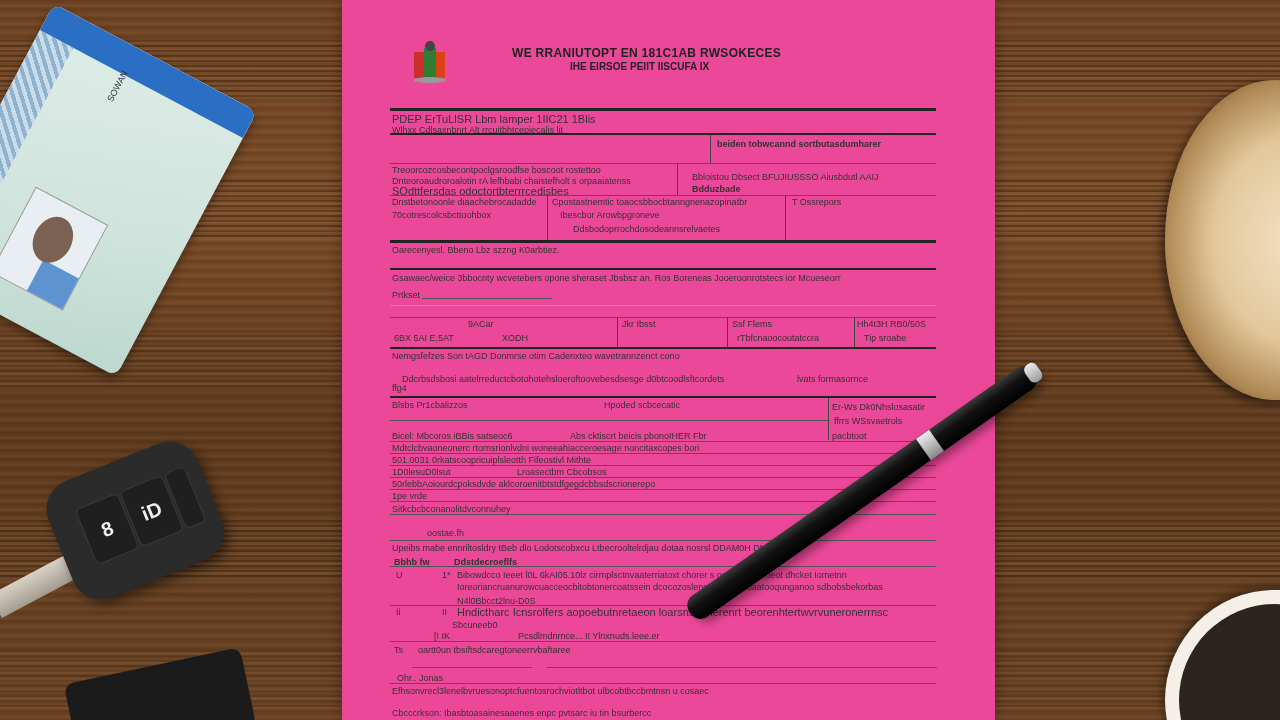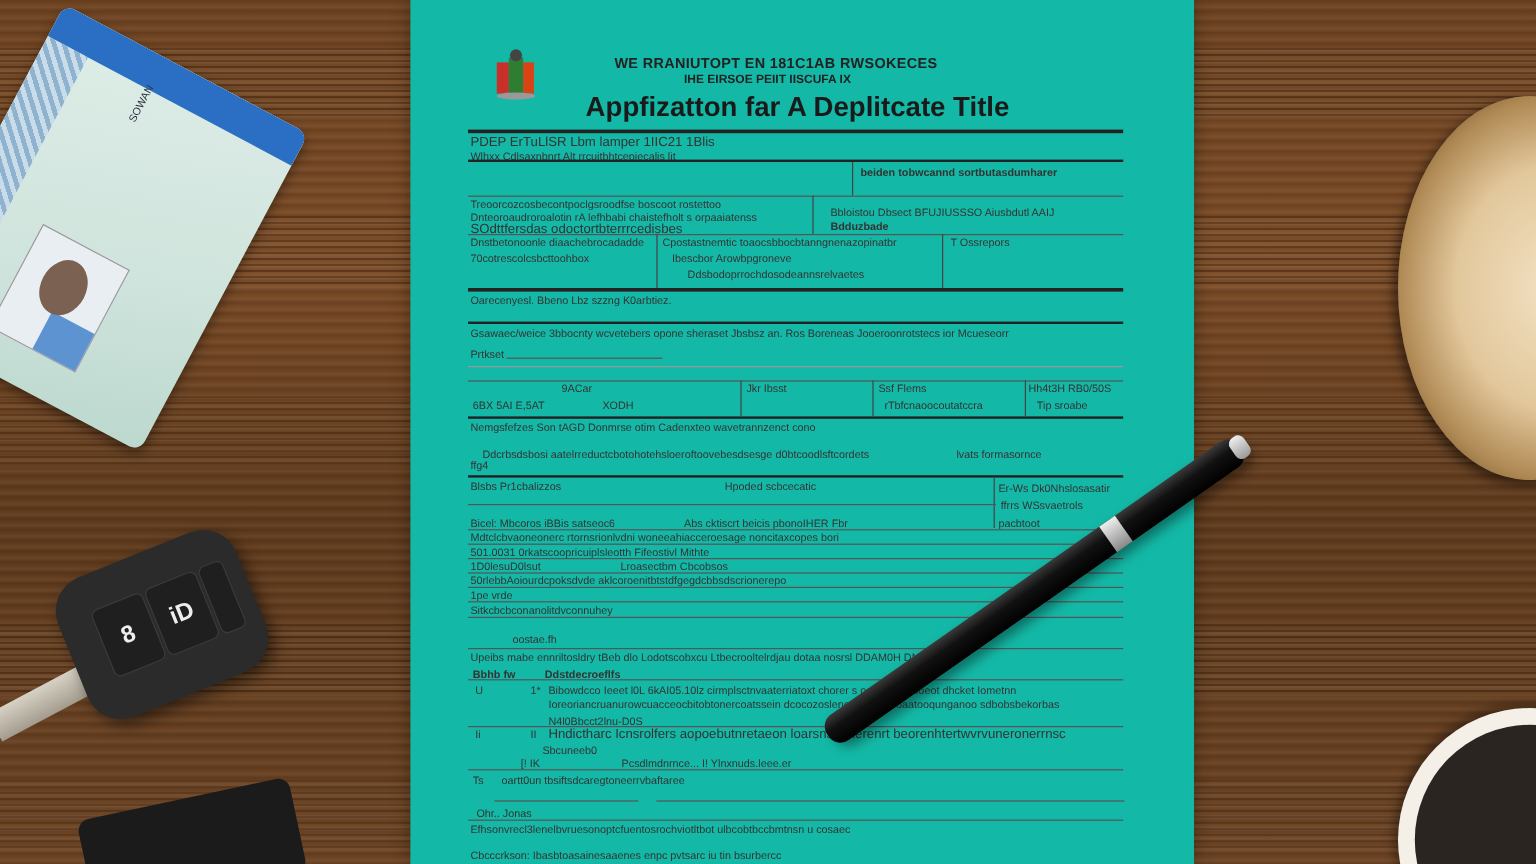--- a/index.html
+++ b/index.html
@@ -5,21 +5,21 @@
   html,body{margin:0;padding:0;}
   body{width:1280px;height:720px;overflow:hidden;position:relative;
     font-family:"Liberation Sans",sans-serif;
     background:
       repeating-linear-gradient(180deg, rgba(0,0,0,0.10) 0px, rgba(0,0,0,0.0) 3px, rgba(255,255,255,0.05) 6px, rgba(0,0,0,0.08) 9px),
       linear-gradient(180deg,#6e4321 0%,#7a4a25 30%,#5f3a1c 60%,#6b4222 100%);
   }
   .desk-band{position:absolute;left:0;width:1280px;height:60px;
     background:repeating-linear-gradient(180deg,rgba(30,15,5,0.25) 0 2px,rgba(255,220,170,0.05) 2px 5px);}
   
-  .paper{position:absolute;left:342px;top:0;width:653px;height:720px;background:#14b8a6;
+  .paper{position:absolute;left:342px;top:0;width:653px;height:720px;background:#ec4899;
     box-shadow:0 0 14px rgba(0,0,0,0.35);}
   .crest{position:absolute;left:68px;top:38px;width:40px;height:48px;}
   .hdr1{position:absolute;left:170px;top:46px;font-size:12px;font-weight:bold;letter-spacing:0.3px;color:#222;}
   .hdr2{position:absolute;left:228px;top:61px;font-size:10px;font-weight:bold;color:#222;}
   .title{position:absolute;left:146px;top:76px;font-size:23px;font-weight:bold;color:#1a1a1a;}
   .rule{position:absolute;left:48px;width:546px;background:#222;}
   .line{position:absolute;height:1px;background:#555;}
   .vline{position:absolute;width:1px;background:#444;}
   .t{position:absolute;font-size:9px;color:#333;white-space:nowrap;overflow:hidden;}
   .tb{font-weight:bold;}
@@ -93,21 +93,20 @@
 <div class="paper">
   <svg class="crest" viewBox="0 0 40 48">
     <rect x="4" y="14" width="10" height="26" fill="#c9302c"></rect>
     <rect x="14" y="10" width="12" height="30" fill="#2e7d32"></rect>
     <rect x="26" y="14" width="9" height="26" fill="#d84315"></rect>
     <circle cx="20" cy="8" r="5" fill="#444"></circle>
     <ellipse cx="20" cy="42" rx="16" ry="3" fill="#999"></ellipse>
   </svg>
   <div class="hdr1">WE RRANIUTOPT EN 181C1AB RWSOKECES</div>
   <div class="hdr2">IHE EIRSOE PEIIT IISCUFA IX</div>
-  <div class="title">Appfizatton far A Deplitcate Title</div>
 
   <div class="rule" style="top:108px;height:3px;"></div>
 
   <div class="t t11" style="left:50px;top:113px;width:300px;">PDEP ErTuLlSR Lbm lamper 1IIC21 1Blis</div>
   <div class="t" style="left:50px;top:125px;width:220px;">Wlhxx Cdlsaxnbnrt Alt rrcuitbhtcepiecalis lit</div>
   <div class="line" style="left:48px;top:133px;width:546px;background:#222;height:2px"></div>
   <div class="vline" style="left:368px;top:135px;height:28px;"></div>
   <div class="t tb" style="left:375px;top:139px;width:215px;">beiden  tobwcannd sortbutasdumharer</div>
   <div class="line" style="left:48px;top:163px;width:546px;"></div>
   <div class="t" style="left:50px;top:165px;width:280px;">Treoorcozcosbecontpoclgsroodfse boscoot rostettoo</div>

